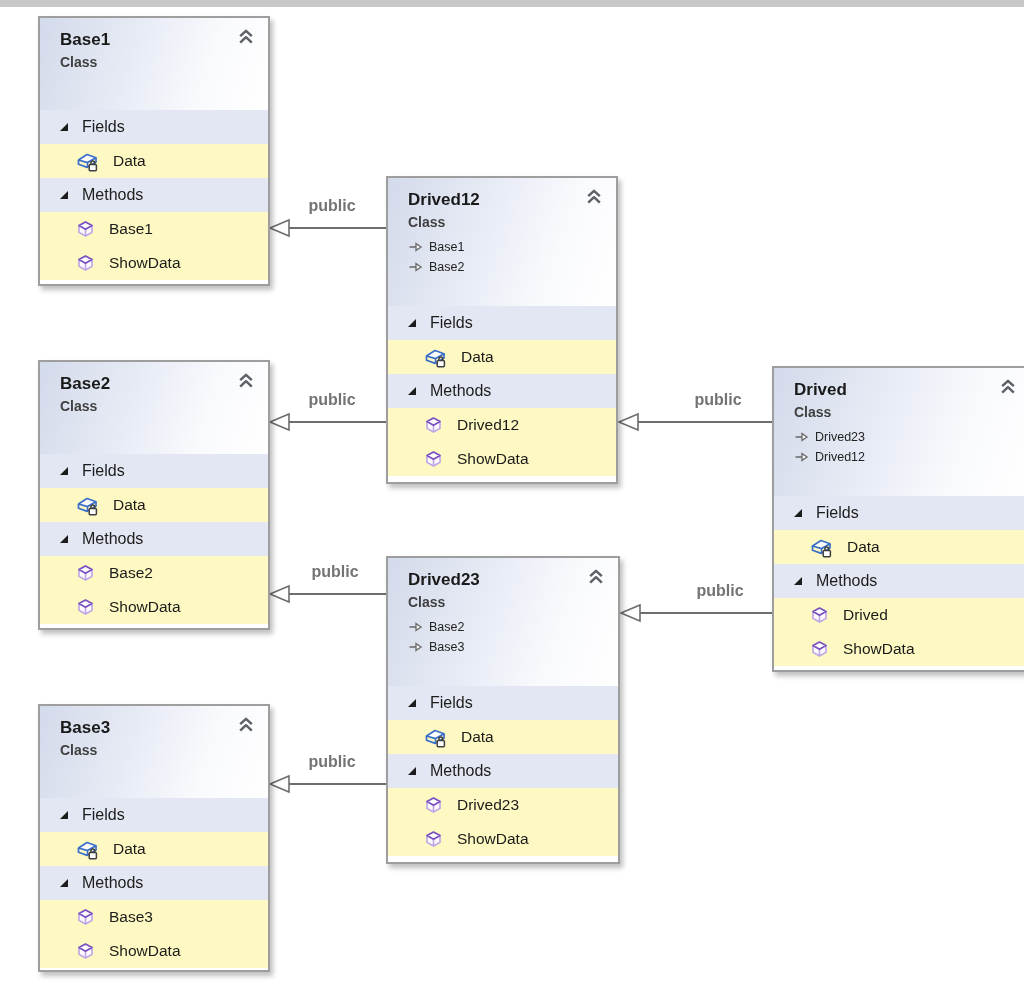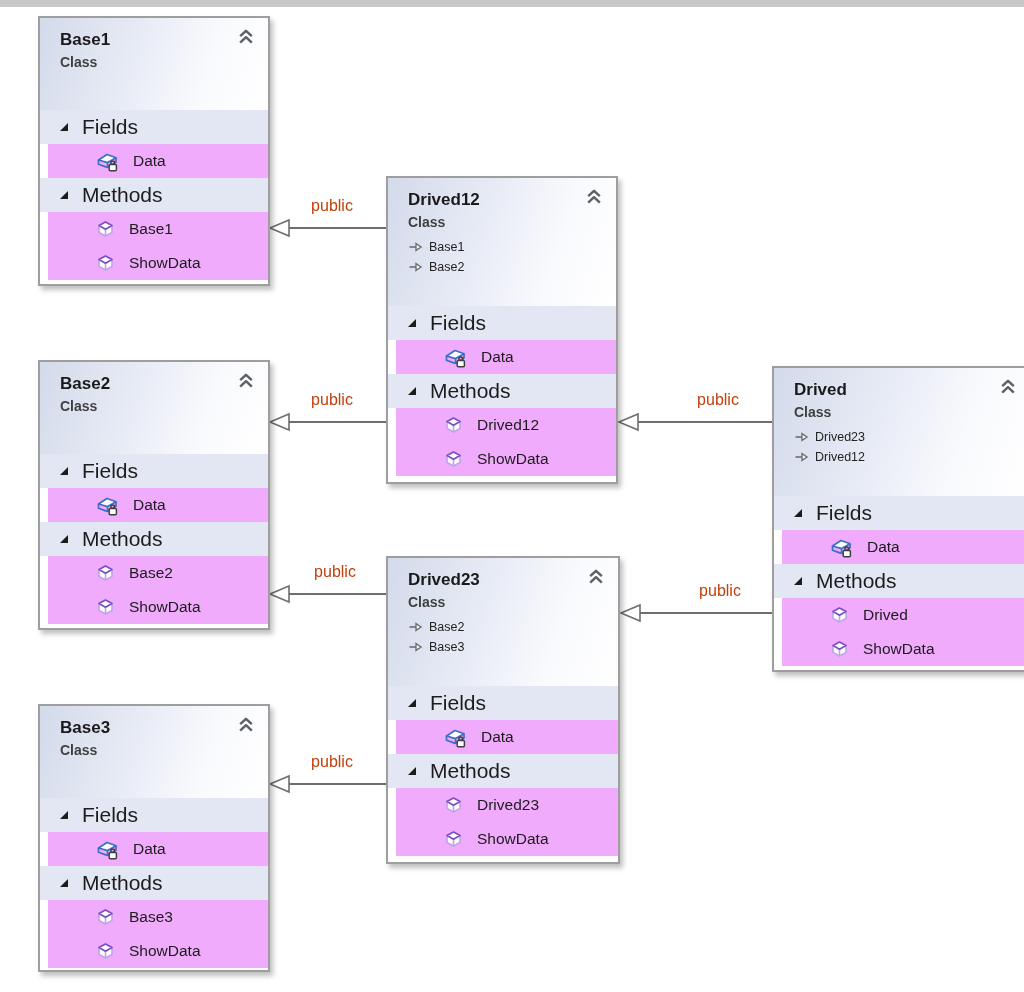--- a/index.html
+++ b/index.html
@@ -5,21 +5,21 @@
   * { box-sizing: border-box; margin: 0; padding: 0; }
   html, body { background: #ffffff; }
   body { font-family: "Liberation Sans", sans-serif; }
 
   .canvas { position: relative; width: 1024px; height: 992px; background: #ffffff; overflow: hidden; }
 
   .top-edge { position: absolute; left: 0; top: 0; width: 1024px; height: 7px; background: #c8c8c8; }
 
   .connectors { position: absolute; left: 0; top: 0; z-index: 0; }
 
-  .conn-label { position: absolute; transform: translateX(-50%); font-size: 16px; color: #c2410c; z-index: 3; white-space: nowrap; }
+  .conn-label { position: absolute; transform: translateX(-50%); font-size: 16px; color: #737373; z-index: 3; white-space: nowrap; font-weight: bold; }
   #cl0 { left: 332px; top: 197px; }
   #cl1 { left: 332px; top: 391px; }
   #cl2 { left: 718px; top: 391px; }
   #cl3 { left: 720px; top: 582px; }
   #cl4 { left: 335px; top: 563px; }
   #cl5 { left: 332px; top: 753px; }
 
   .cls { position: absolute; z-index: 1; background: #ffffff; border: 2px solid #9e9e9e; border-radius: 0;
          box-shadow: 3px 4px 5px rgba(0,0,0,0.25); overflow: hidden; }
   #box-base1    { left: 38px;  top: 16px;  width: 232px; height: 270px; }
@@ -35,22 +35,22 @@
   .title { font-size: 17px; font-weight: bold; color: #1a1a1a; }
   .kind  { font-size: 14px; color: #3f3f3f; margin-top: 4px; font-weight: bold; }
   .inh   { display: flex; align-items: center; gap: 6px; height: 17px; margin-top: 3px; }
   .kind + .inh { margin-top: 8px; }
   .inh-t { font-size: 12.5px; color: #222222; }
   .collapse { position: absolute; top: 10px; right: 10px; width: 24px; height: 20px;
               background: transparent; border: none; cursor: pointer; }
 
   .section { height: 34px; background: #e3e7f3; display: flex; align-items: center; padding-left: 20px; gap: 14px; }
   .tri { width: 0; height: 0; border-left: 8px solid transparent; border-bottom: 8px solid #1c1c1c; }
-  .sec-t { font-size: 21px; color: #1c1c1c; }
-  .row { height: 34px; background: #f0abfc; display: flex; align-items: center; padding-left: 48px; gap: 14px; margin-left: 8px; }
+  .sec-t { font-size: 16px; color: #1c1c1c; }
+  .row { height: 34px; background: #fef9c3; display: flex; align-items: center; padding-left: 36px; gap: 14px; }
   .row-t { font-size: 15.5px; color: #1b1b1b; }
   .ic { flex: 0 0 auto; }
 </style>
 </head>
 <body>
 
 <div class="canvas">
   <div class="top-edge"></div>
 
   <svg class="connectors" width="1024" height="992" viewBox="0 0 1024 992">

